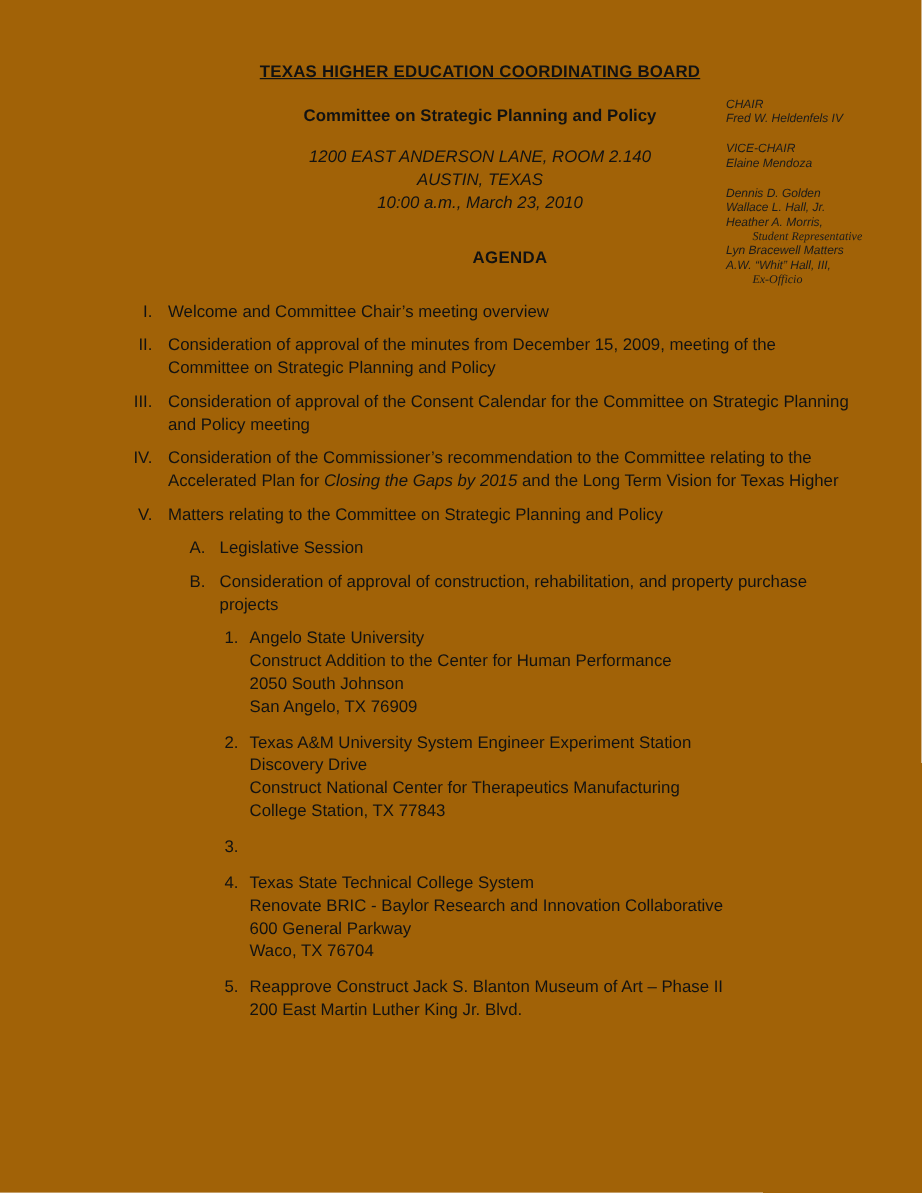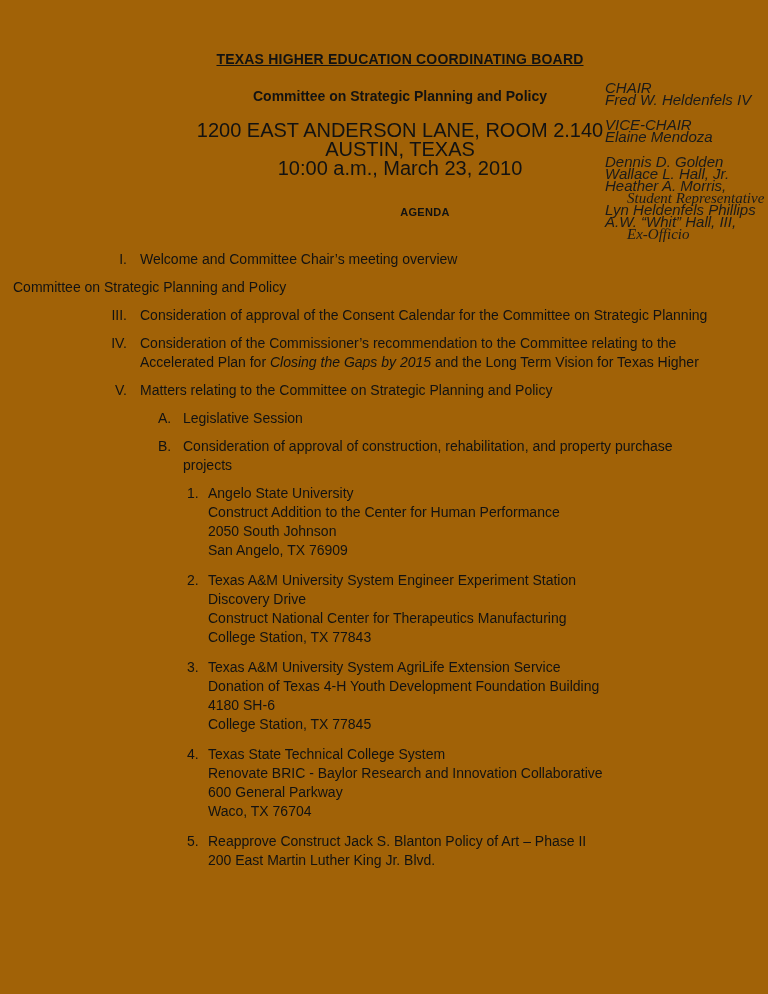--- a/index.html
+++ b/index.html
@@ -18,31 +18,31 @@
     font-size:14px;font-weight:bold;
     text-decoration:underline;
     letter-spacing:.2px;
   }
   .committee{
     position:absolute;top:88px;width:100%;
     font-size:14px;font-weight:bold;
   }
   .addr{
     position:absolute;top:121px;width:100%;
-    font-size:20px;line-height:19px;
+    font-size:14px;line-height:19px;font-style:italic;
   }
   .agenda-heading{
     position:absolute;top:206px;width:100%;
     padding-left:50px;box-sizing:border-box;
-    font-size:11px;font-weight:bold;letter-spacing:.3px;
+    font-size:14px;font-weight:bold;letter-spacing:.3px;
   }
   
   .members{
     position:absolute;left:605px;top:82px;width:160px;
-    font-size:15px;font-style:italic;line-height:12px;
+    font-size:10px;font-style:italic;line-height:12px;
     color:#1a1a1a;
   }
   .members .gap{height:13px;}
   .members .indent{padding-left:22px;font-family:Liberation Serif, serif;}
   
   .body{position:absolute;left:0;top:250px;width:768px;font-size:14px;line-height:19px;}
   .item{display:flex;margin-bottom:9px;}
   .item .num{flex:0 0 127px;text-align:right;}
   .item .txt{padding-left:13px;}
   .sub{display:flex;margin-left:158px;margin-bottom:9px;}
@@ -72,42 +72,45 @@
     <div>CHAIR</div>
     <div>Fred W. Heldenfels IV</div>
     <div class="gap"></div>
     <div>VICE-CHAIR</div>
     <div>Elaine Mendoza</div>
     <div class="gap"></div>
     <div>Dennis D. Golden</div>
     <div>Wallace L. Hall, Jr.</div>
     <div>Heather A. Morris,</div>
     <div class="indent">Student Representative</div>
-    <div>Lyn Heldenfels Phillips</div>
+    <div>Lyn Bracewell Matters</div>
     <div>A.W. “Whit” Hall, III,</div>
     <div class="indent">Ex-Officio</div>
   </div>
 
   <div class="body">
 
     <div class="item">
       <div class="num">I.</div>
       <div class="txt">Welcome and Committee Chair’s meeting overview</div>
     </div>
 
     <div class="item">
+      <div class="num">II.</div>
       <div class="txt">
+        <div>Consideration of approval of the minutes from December 15, 2009, meeting of the</div>
         <div>Committee on Strategic Planning and Policy</div>
       </div>
     </div>
 
     <div class="item">
       <div class="num">III.</div>
       <div class="txt">
         <div>Consideration of approval of the Consent Calendar for the Committee on Strategic Planning</div>
+        <div>and Policy meeting</div>
       </div>
     </div>
 
     <div class="item">
       <div class="num">IV.</div>
       <div class="txt">
         <div>Consideration of the Commissioner’s recommendation to the Committee relating to the</div>
         <div><span>Accelerated Plan for </span><span class="it">Closing the Gaps by 2015</span><span> and the Long Term Vision for Texas Higher</span></div>
       </div>
     </div>
@@ -147,40 +150,34 @@
       <div class="ptxt">
         <div class="inst">Texas A&amp;M University System Engineer Experiment Station</div>
         <div>Discovery Drive</div>
         <div>Construct National Center for Therapeutics Manufacturing</div>
         <div>College Station, TX 77843</div>
       </div>
     </div>
 
     <div class="proj">
       <div class="pnum">3.</div>
-      <div class="ptxt">
-        <div class="inst">Texas A&amp;M University System AgriLife Extension Service</div>
-        <div>Donation of Texas 4-H Youth Development Foundation Building</div>
-        <div>4180 SH-6</div>
-        <div>College Station, TX 77845</div>
-      </div>
     </div>
 
     <div class="proj">
       <div class="pnum">4.</div>
       <div class="ptxt">
         <div class="inst">Texas State Technical College System</div>
         <div>Renovate BRIC - Baylor Research and Innovation Collaborative</div>
         <div>600 General Parkway</div>
         <div>Waco, TX 76704</div>
       </div>
     </div>
 
     <div class="proj">
       <div class="pnum">5.</div>
       <div class="ptxt">
-        <div>Reapprove Construct Jack S. Blanton Policy of Art – Phase II</div>
+        <div>Reapprove Construct Jack S. Blanton Museum of Art – Phase II</div>
         <div>200 East Martin Luther King Jr. Blvd.</div>
       </div>
     </div>
 
   </div>
 </div>
 
 </body></html>

